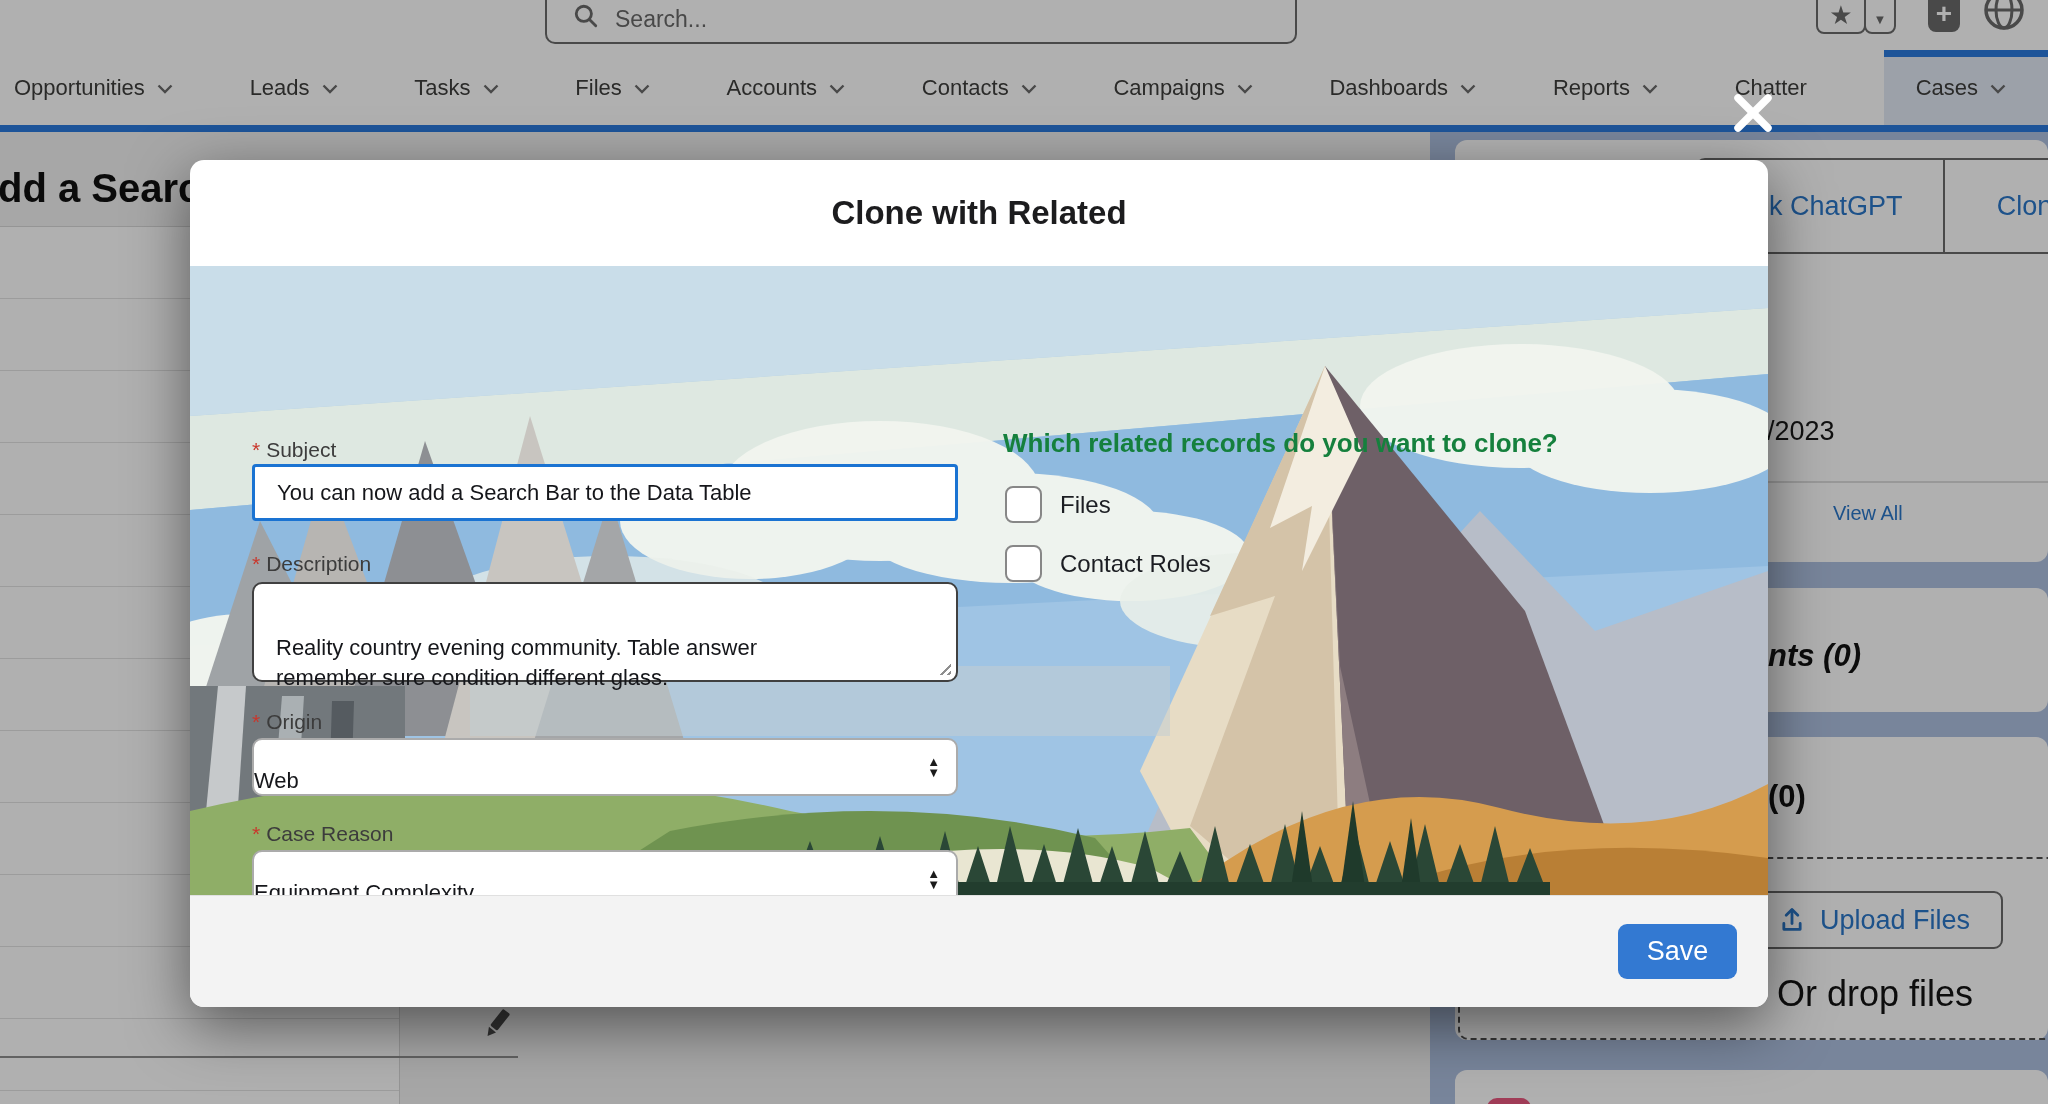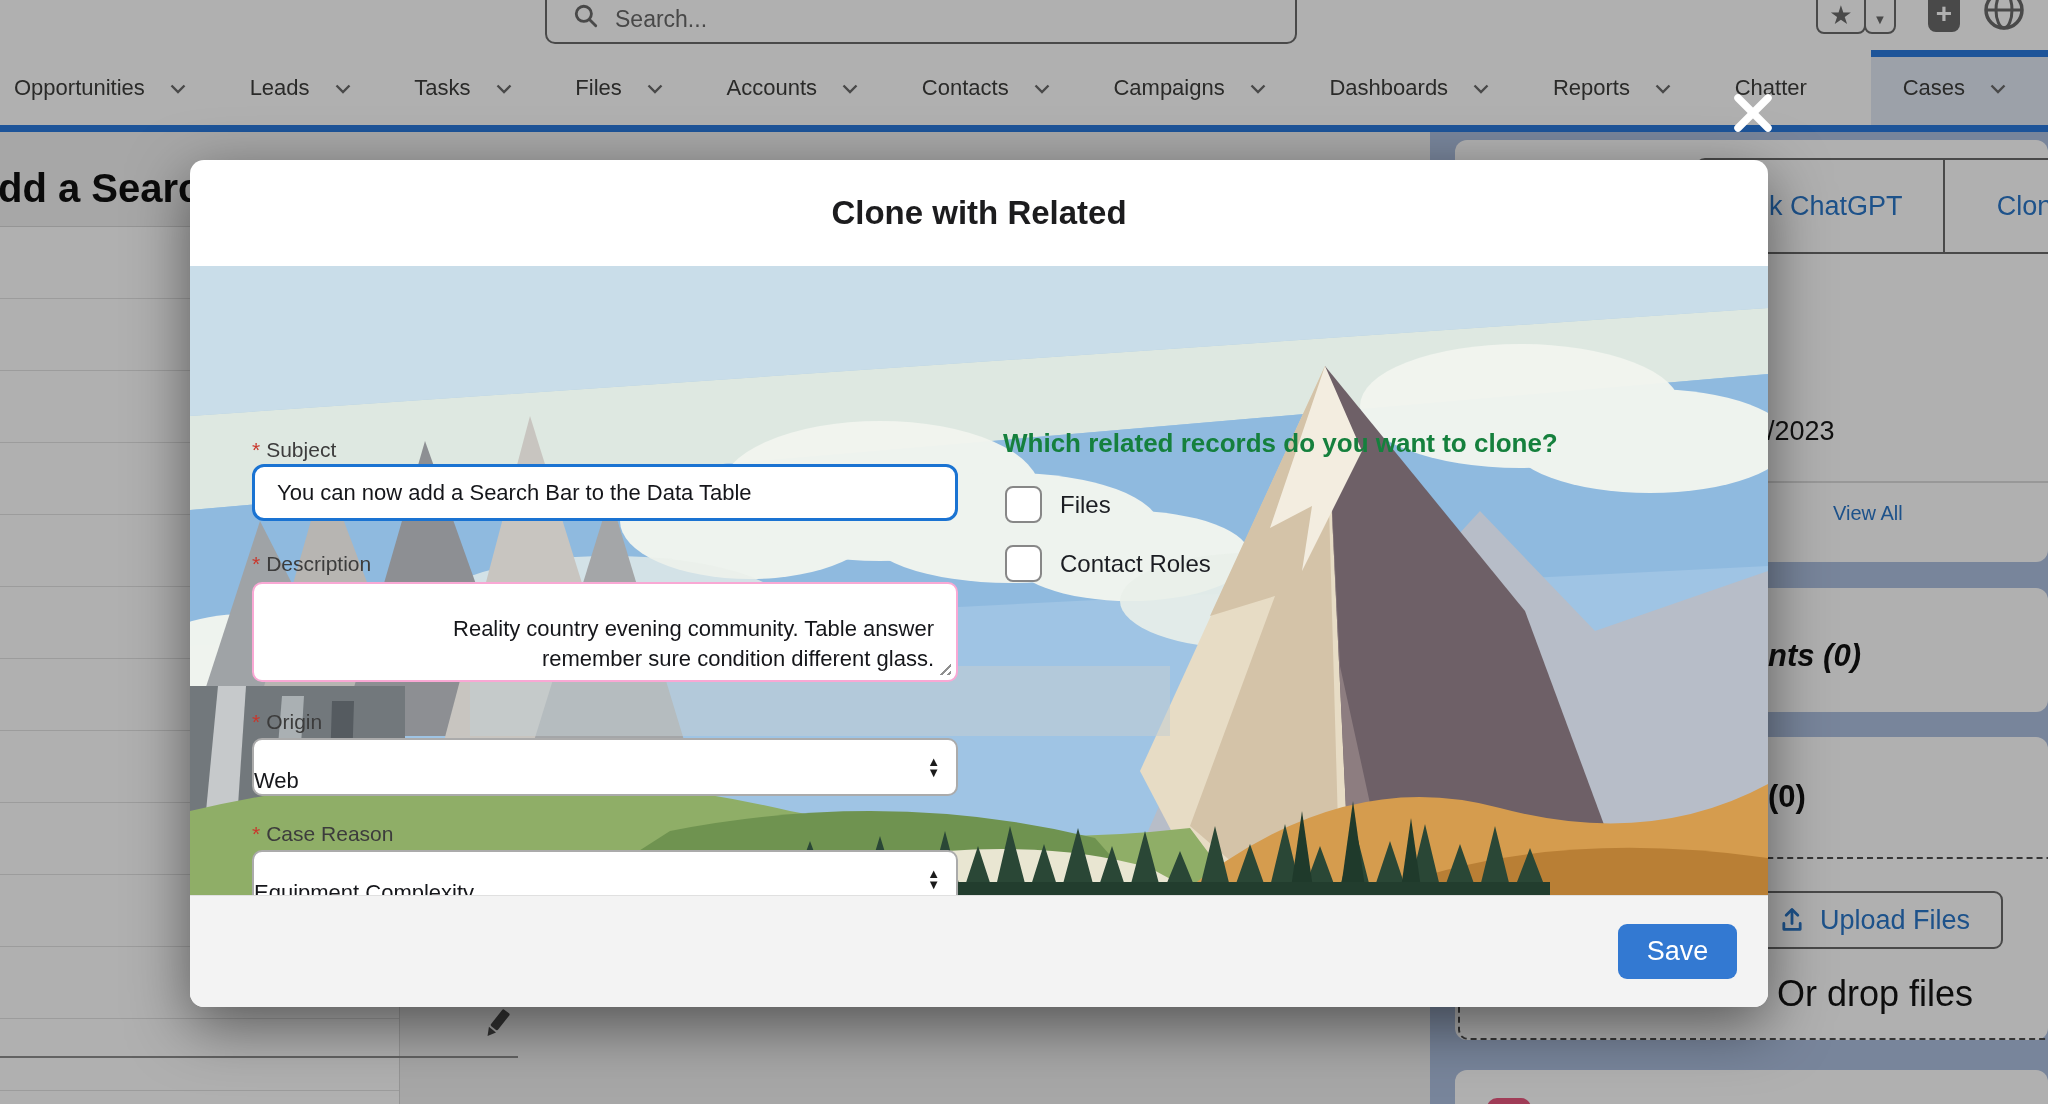--- a/index.html
+++ b/index.html
@@ -23,21 +23,21 @@
   .star-glyph{font-size:26px;color:#6a6a6a;line-height:1;}
   .caret-glyph{font-size:13px;color:#6a6a6a;line-height:1;}
   .plus-box{position:absolute;left:1928px;top:-16px;width:32px;height:48px;background:#6a6a6a;
             border-radius:8px;display:flex;align-items:flex-end;justify-content:center;}
   .plus-glyph{color:#fff;font-size:28px;line-height:1;margin-bottom:4px;font-weight:bold;}
   .globe-box{position:absolute;left:1982px;top:-20px;width:44px;height:52px;}
 
   .navbar{position:absolute;left:0;top:50px;width:2048px;height:75px;background:#fff;
           display:flex;align-items:center;justify-content:space-between;padding-left:14px;
           font-size:22px;color:#3e3e3c;}
-  .tab{display:flex;align-items:center;gap:25px;height:75px;white-space:nowrap;cursor:default;}
+  .tab{display:flex;align-items:center;gap:12px;height:75px;white-space:nowrap;cursor:default;}
   .tab .chev{margin-top:3px;}
   .tab.active{background:#e2e9f5;box-shadow:inset 0 7px 0 0 #2b7ade;padding:0 42px 0 32px;}
   .nav-underline{position:absolute;left:0;top:125px;width:2048px;height:7px;background:#2b7ade;}
 
   .page-title-frag{position:absolute;left:-2px;top:166px;font-size:40px;font-weight:bold;color:#101010;}
   .left-card{position:absolute;left:-30px;top:226px;width:430px;height:900px;background:#fff;
              border:1px solid #d8d8d8;border-radius:6px;}
   .trow{height:72px;border-bottom:1.5px solid #e2e2e2;}
   .edit-underline{position:absolute;left:0;top:1056px;width:518px;height:2px;background:#8f8f8f;}
   .pencil{position:absolute;left:482px;top:1006px;}
@@ -74,24 +74,24 @@
   .modal{position:absolute;left:190px;top:160px;width:1578px;height:847px;background:#fff;
          border-radius:14px;box-shadow:0 18px 60px rgba(0,0,0,.5);z-index:50;overflow:hidden;}
   .modal-header{height:106px;display:flex;align-items:center;justify-content:center;}
   .modal-title{font-size:33px;font-weight:600;color:#1c1c1e;}
   .modal-body{position:relative;height:629px;overflow:hidden;}
   .scene{position:absolute;inset:0;}
 
   .fld-label{position:absolute;left:62px;font-size:21px;color:#3c3c3c;display:flex;gap:6px;}
   .req{color:#c9372c;}
   .field{position:absolute;left:62px;width:706px;background:#fff;font-size:22px;color:#15161a;}
-  .subject-input{top:198px;height:57px;border:3px solid #1a73d2;border-radius:12px;
+  .subject-input{top:198px;height:57px;border:3px solid #1a73d2;border-radius:4px;
                  display:flex;align-items:center;padding-left:22px;}
-  .desc-area{top:316px;height:100px;border:2px solid #f9a8d4;border-radius:10px;
-             padding:0 22px;line-height:30px;white-space:pre-line;text-align:right;}
+  .desc-area{top:316px;height:100px;border:2px solid #404040;border-radius:10px;
+             padding:19px 22px;line-height:30px;white-space:pre-line;}
   .grip{position:absolute;right:5px;bottom:5px;width:15px;height:15px;
         background:repeating-linear-gradient(135deg,transparent 0 3px,#8f8f8f 3px 5px);
         clip-path:polygon(100% 0,100% 100%,0 100%);}
   .select{height:58px;border:2px solid #ababab;border-radius:10px;display:flex;align-items:flex-end;
           position:absolute;}
   .sel-origin{top:472px;}
   .sel-reason{top:584px;}
   .stepper{position:absolute;right:16px;top:50%;transform:translateY(-50%);display:flex;
            flex-direction:column;align-items:center;color:#1b1b1b;font-size:13px;line-height:11px;}
   .rel-q{position:absolute;left:813px;top:162px;font-size:26px;font-weight:bold;color:#15803d;}

